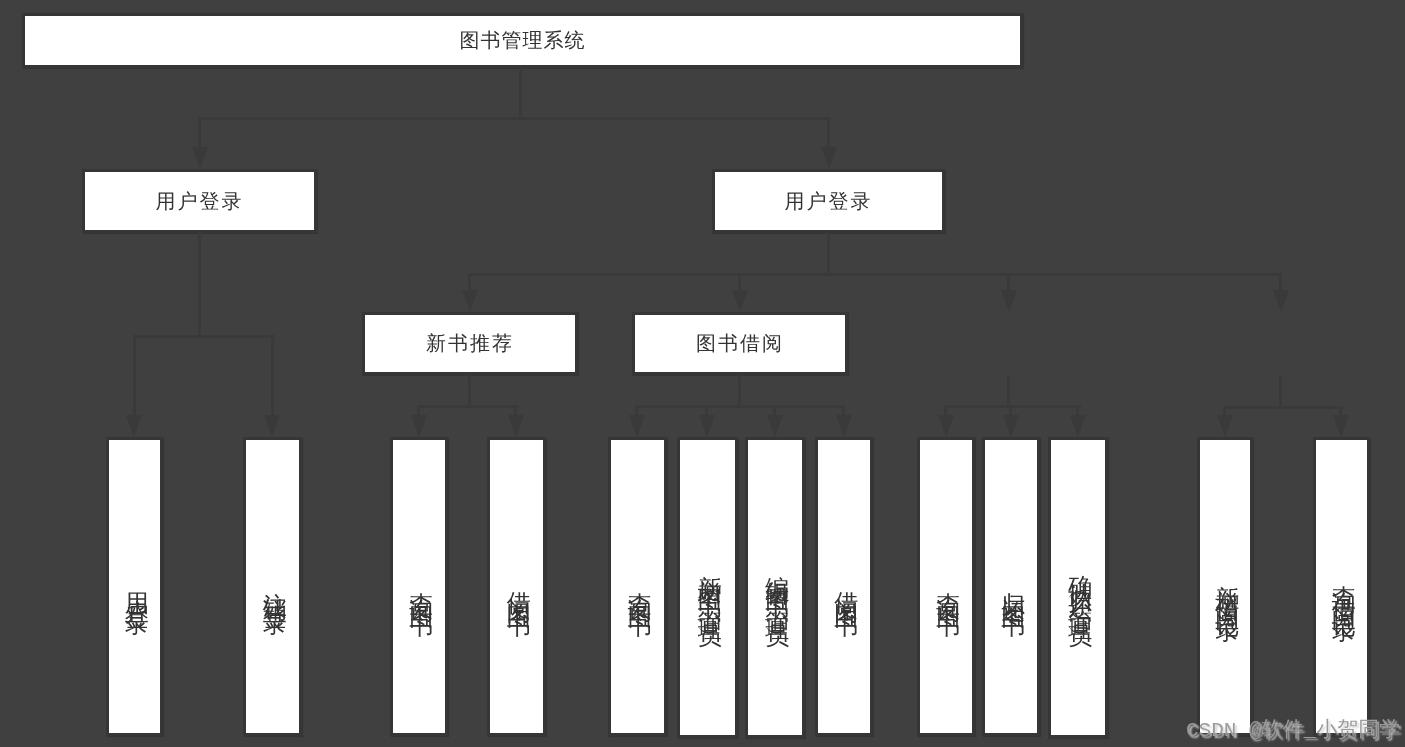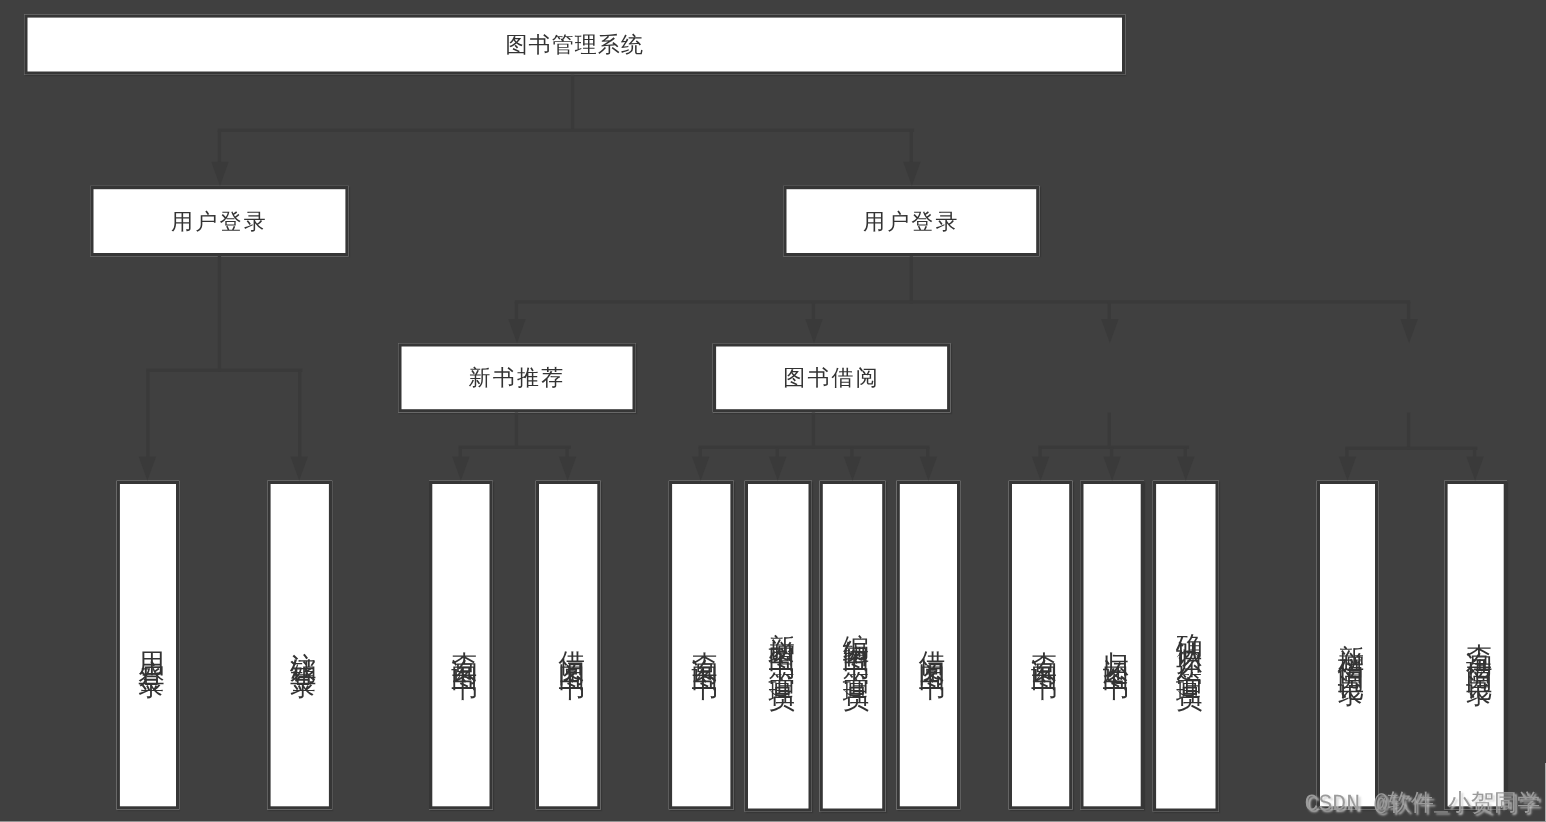--- a/index.html
+++ b/index.html
@@ -69,21 +69,21 @@
   </div>
 
   <div class="box" style="left:712px;top:169px;width:233px;height:64px;">
     <span class="hlabel">用户登录</span>
   </div>
 
   <div class="box" style="left:362px;top:312px;width:216px;height:63px;">
     <span class="hlabel">新书推荐</span>
   </div>
 
-  <div class="box" style="left:632px;top:312px;width:216px;height:63px;margin-left:16px;">
+  <div class="box" style="left:632px;top:312px;width:216px;height:63px;">
     <span class="hlabel">图书借阅</span>
   </div>
 
 
 
   <div class="box" style="left:106px;top:437px;width:57px;height:299px;">
     <span class="vtext">用户登录</span>
   </div>
 
   <div class="box" style="left:243px;top:437px;width:59px;height:299px;">

